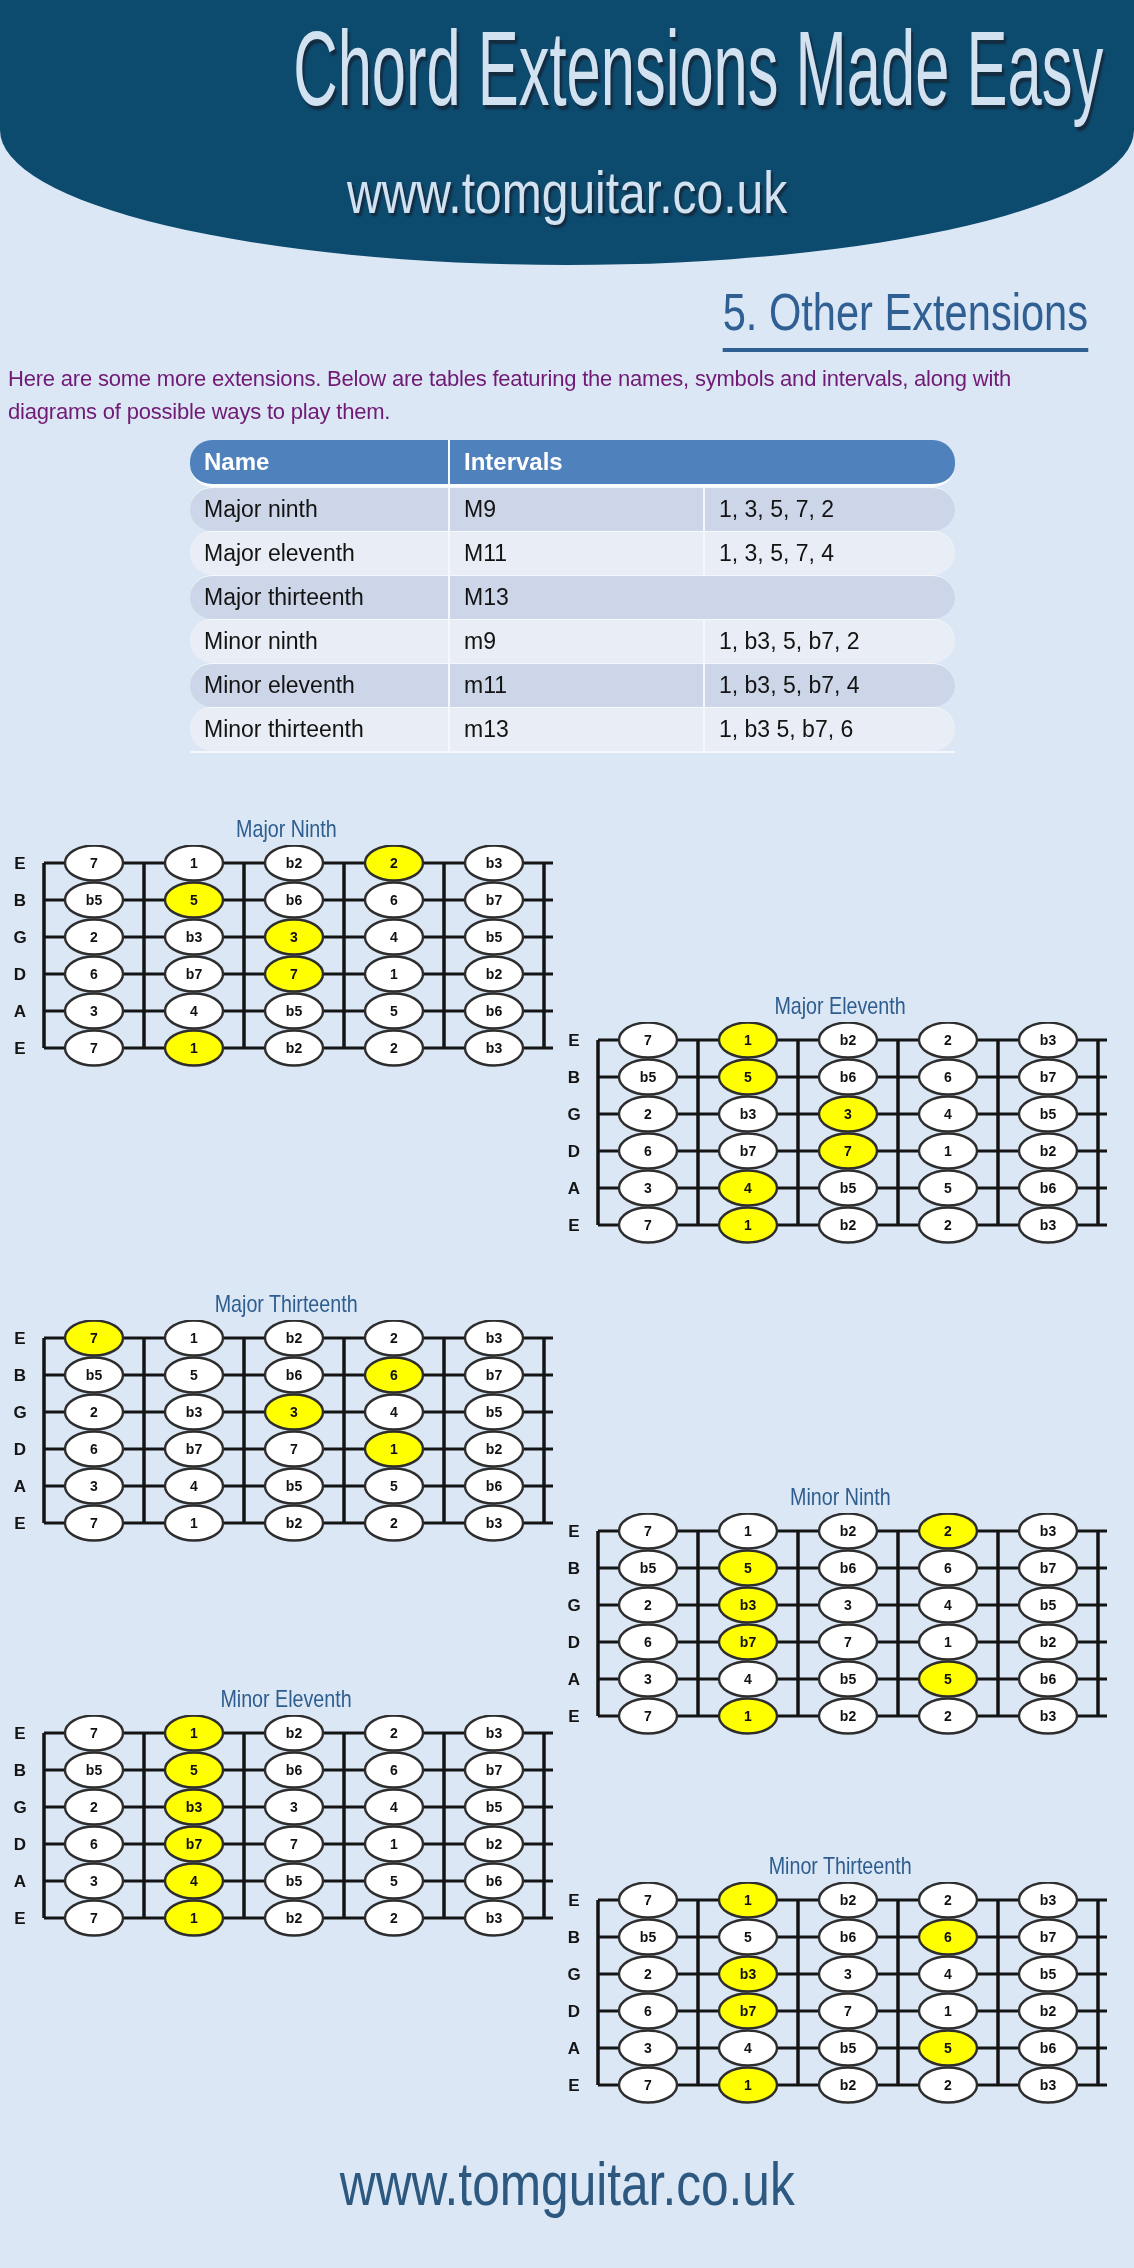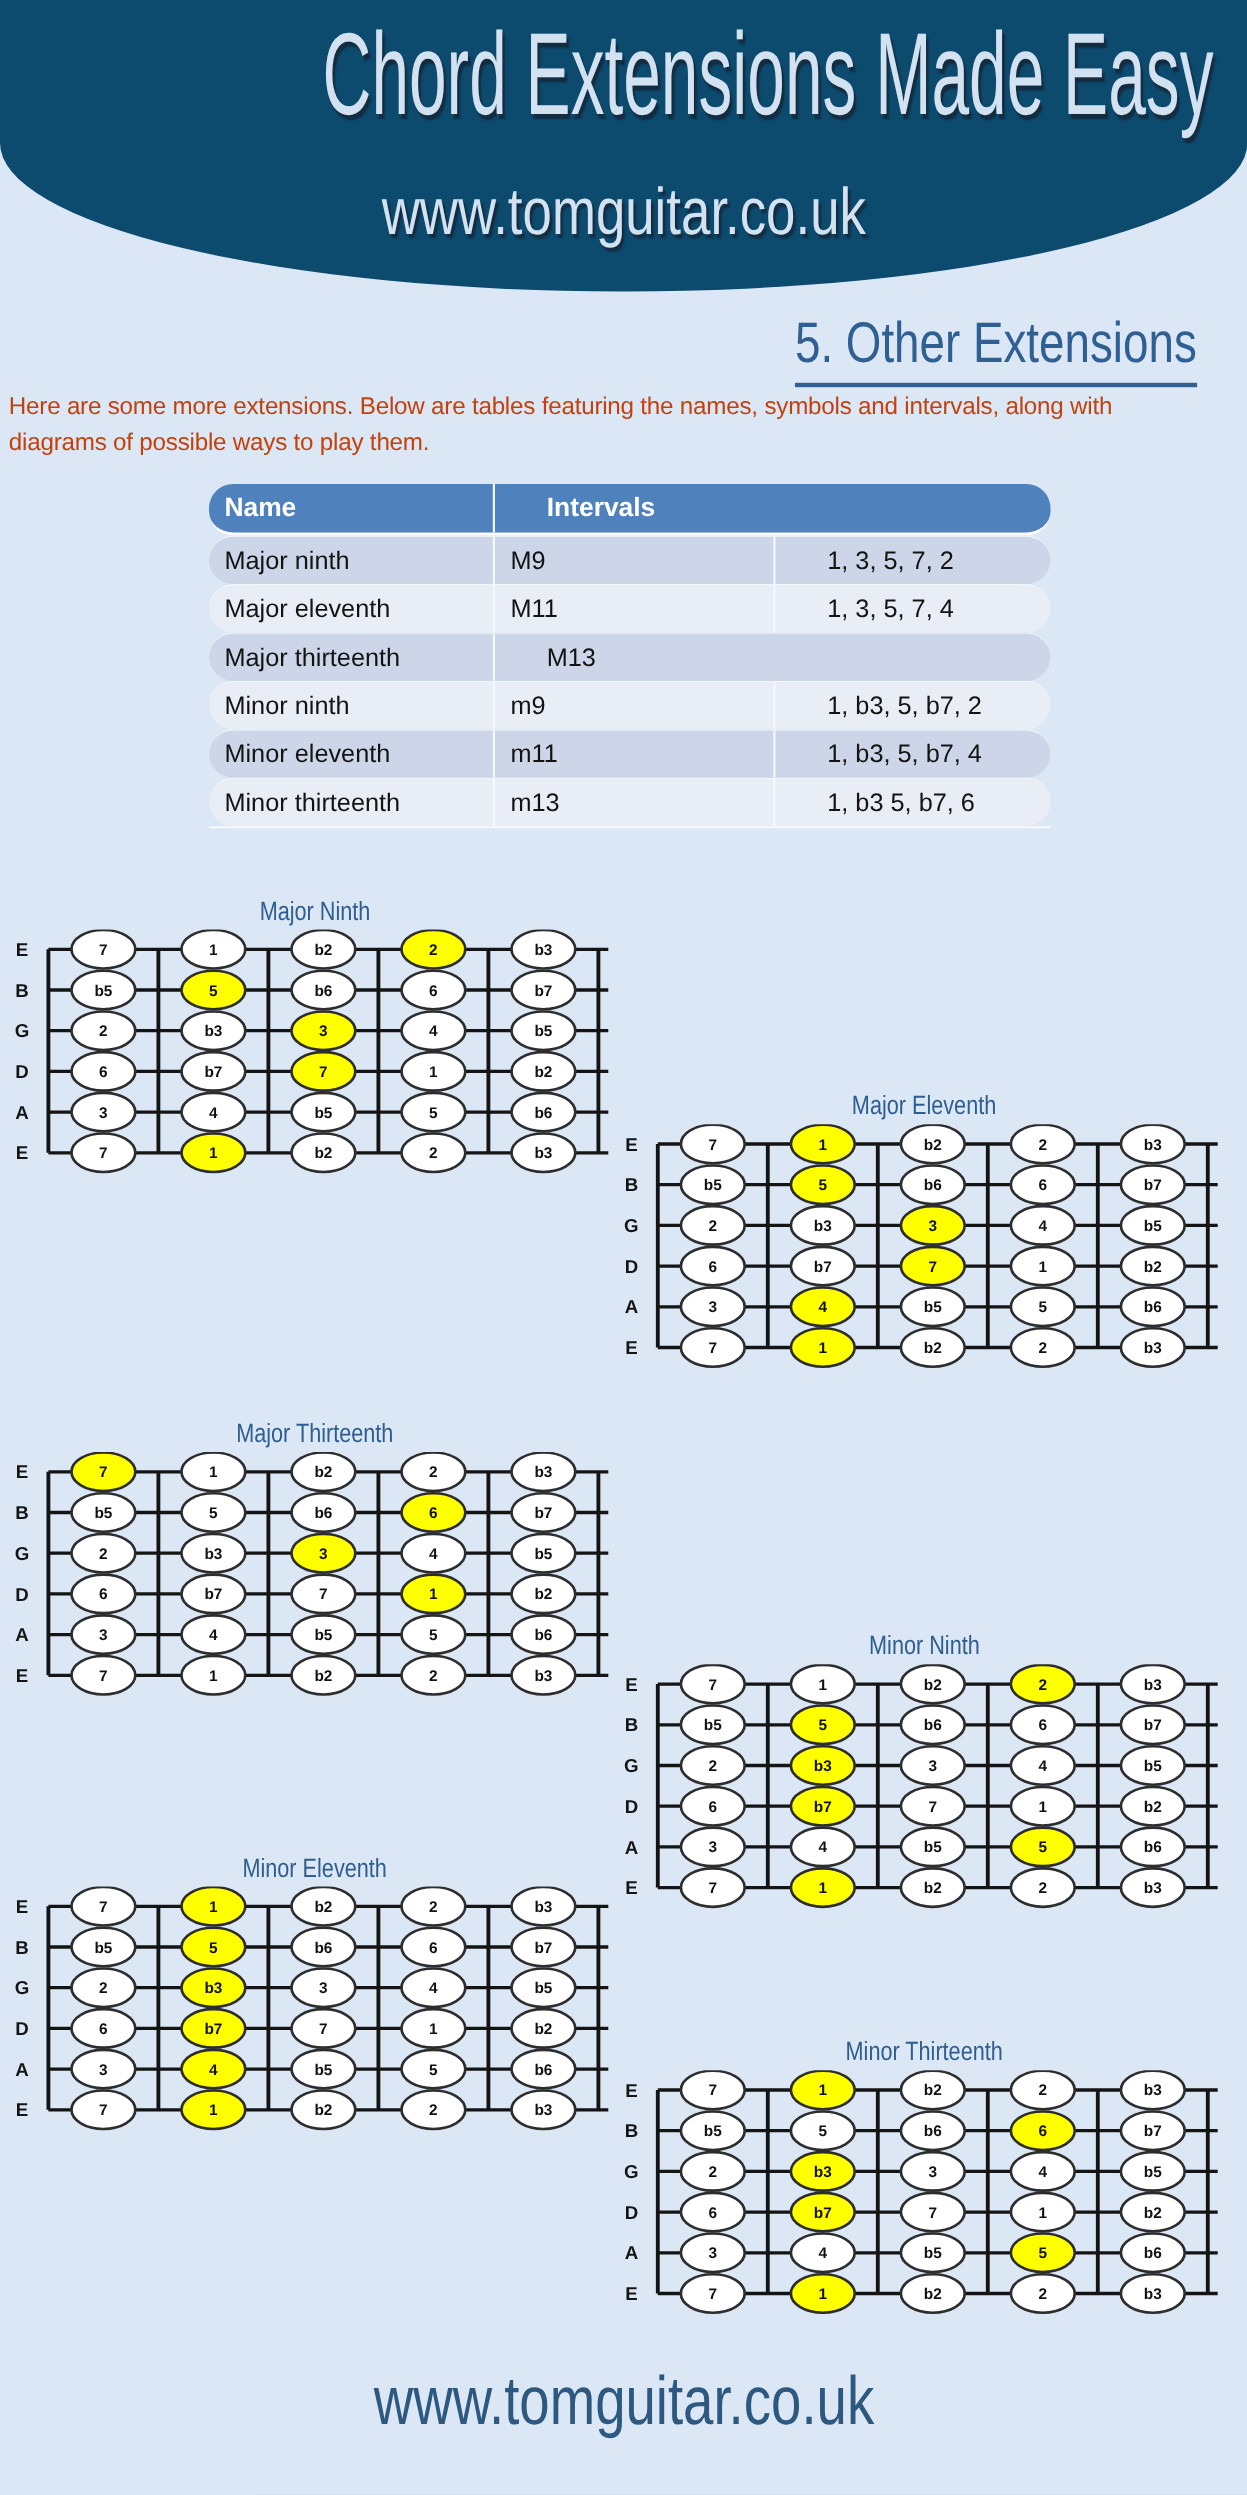--- a/index.html
+++ b/index.html
@@ -14,28 +14,28 @@
   .condense80{display:inline-block;transform:scaleX(.80);transform-origin:center;white-space:nowrap;}
   .condense82{display:inline-block;transform:scaleX(.82);transform-origin:center;white-space:nowrap;}
   .header-title{top:8px;font-size:106px;font-weight:400;color:#d3e2f1;
                 text-shadow:4px 4px 2px rgba(21,39,56,.85);letter-spacing:0;}
   .header-site{top:158px;font-size:60px;font-weight:400;color:#d3e2f1;
                text-shadow:3px 3px 2px rgba(21,39,56,.85);}
 
   
   .section-title{top:282px;font-size:52px;font-weight:400;color:#2f5f93;text-align:right;}
   .section-title .condense80{border-bottom:4px solid #2f5f93;padding-bottom:6px;}
-  .intro{position:absolute;left:8px;top:352px;width:1060px;font-size:22px;line-height:1.5;
-         color:#c2410c;letter-spacing:-.2px;margin:0;}
+  .intro{position:absolute;left:8px;top:362px;width:1060px;font-size:22px;line-height:1.5;
+         color:#701a75;letter-spacing:-.2px;margin:0;}
 
   
   .chord-table{position:absolute;left:190px;top:440px;width:765px;border-bottom:2px solid #f4f8fc;}
   .trow{display:grid;grid-template-columns:260px 255px 250px;border-radius:22px;}
   .trow > div{display:flex;align-items:center;padding-left:14px;border-right:2px solid #f4f8fc;}
-  .trow > div:last-child{border-right:none;margin-left:33px;}
+  .trow > div:last-child{border-right:none;}
   .thead{height:44px;background:#4f81bd;border-bottom:3px solid #fbfdff;}
   .thead > div{color:#ffffff;font-weight:700;font-size:24px;}
   .tband-dark{background:#ccd6e8;}
   .tband-light{background:#e9edf5;}
   .tdata{height:43px;border-top:1px solid #f4f8fc;}
   .tdata > div{color:#131313;font-size:23px;}
 
   
   .diagram{position:absolute;width:560px;}
   .dtitle{width:560px;text-align:center;font-size:24px;color:#2e5d8f;height:30px;white-space:nowrap;}

